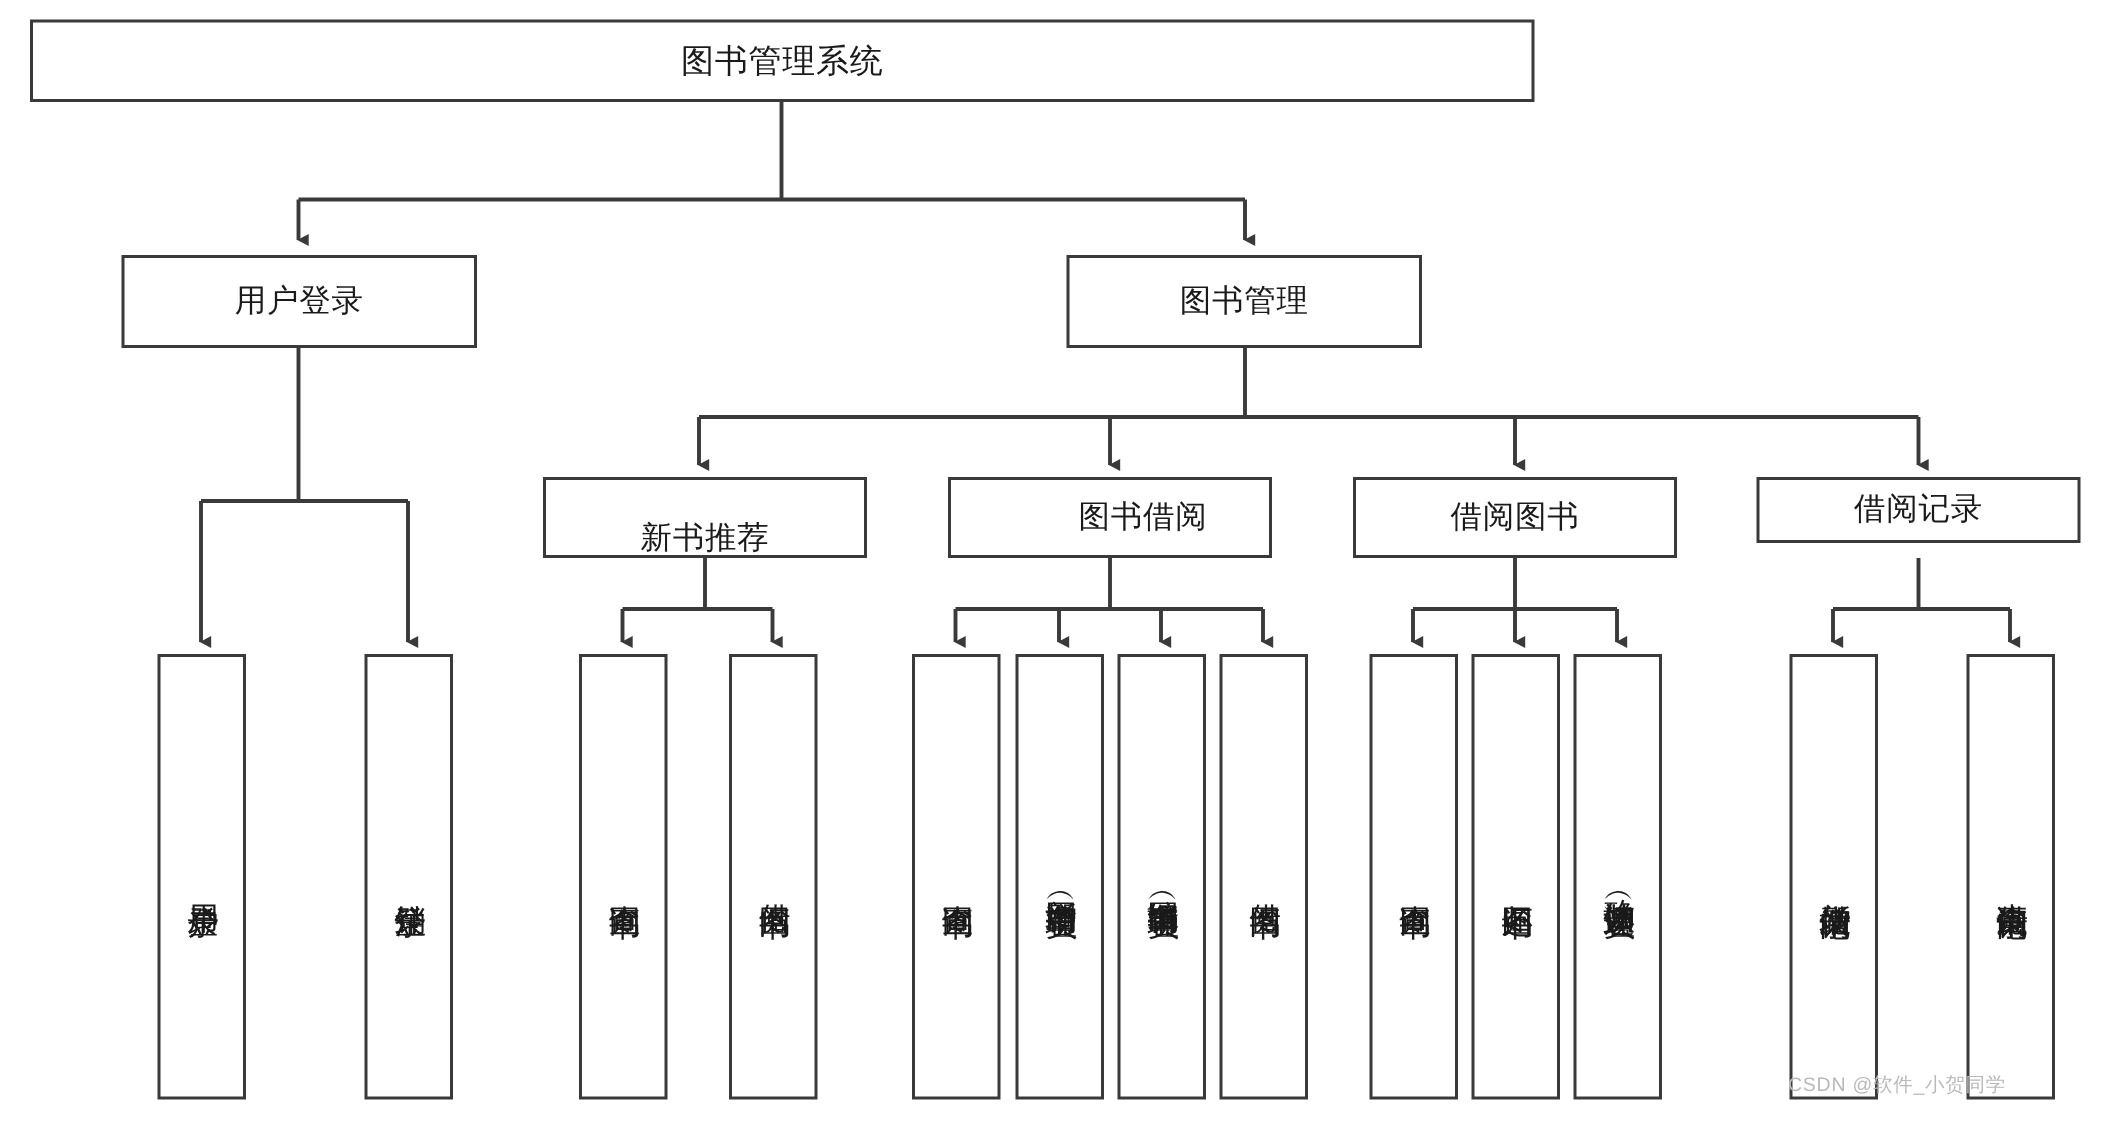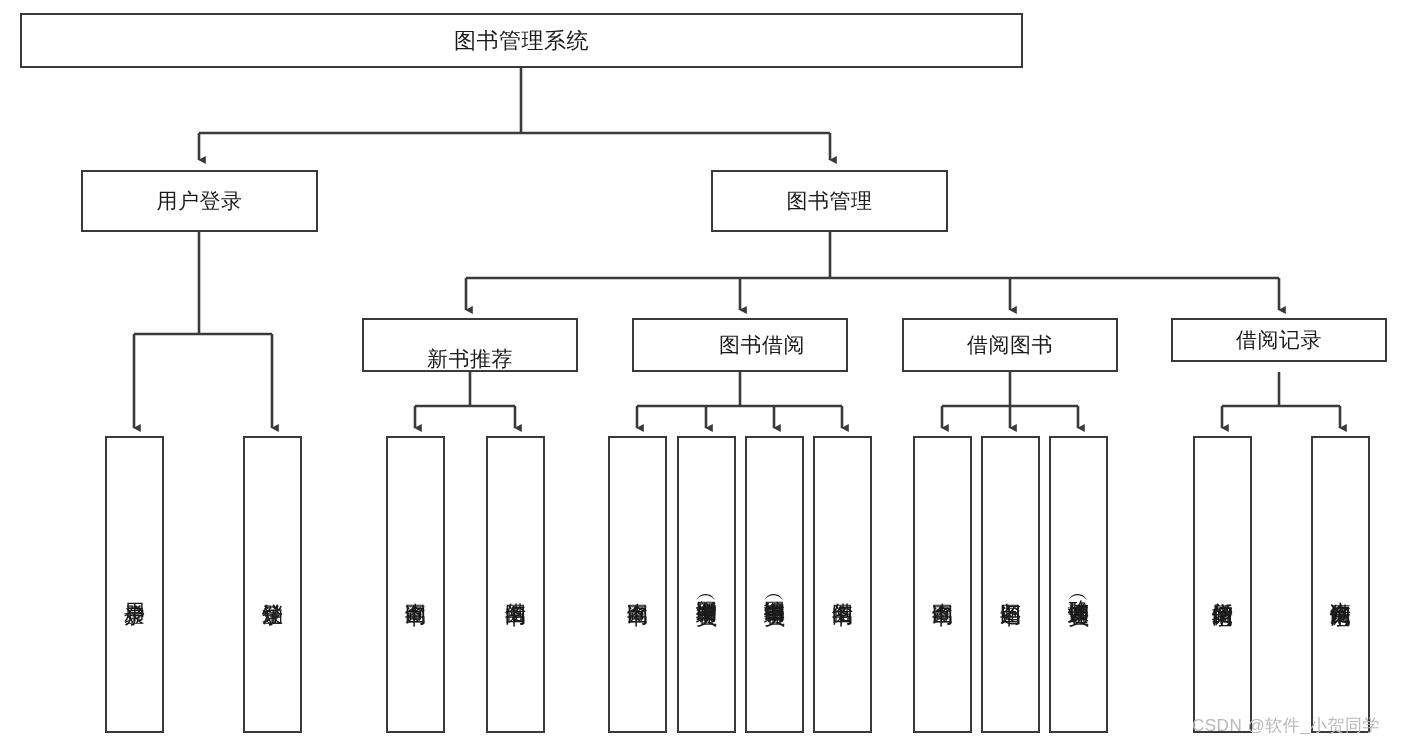--- a/index.html
+++ b/index.html
@@ -63,21 +63,21 @@
     font-size: 21px;
     line-height: 1.14;
     letter-spacing: 1px;
     white-space: nowrap;
     max-height: 288px;
   }
   .watermark {
     position: absolute;
     left: 1192px;
     top: 714px;
-    font-size: 17px;
+    font-size: 13px;
     color: #b9b9b9;
     white-space: nowrap;
     z-index: 3;
     letter-spacing: 0.5px;
   }
 </style>
 </head>
 <body>
 
 <div id="canvas">

